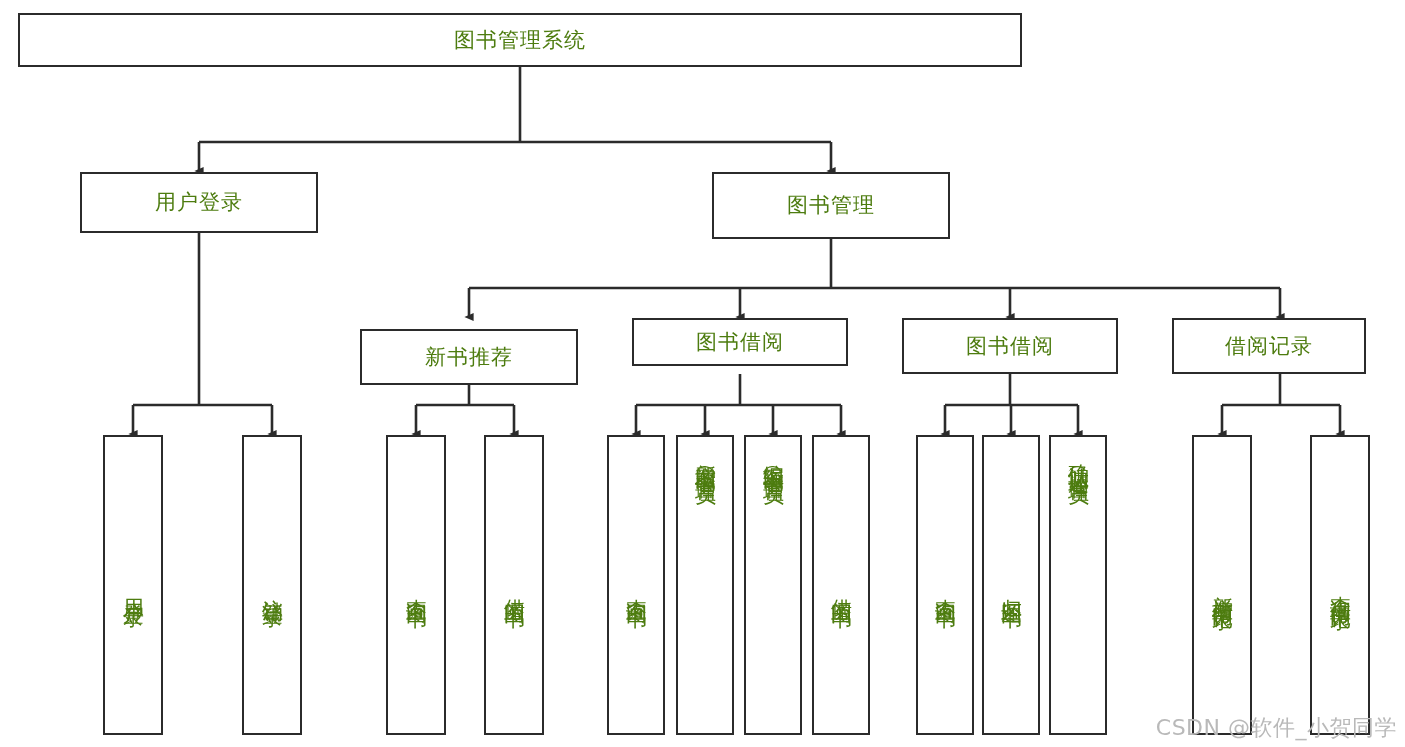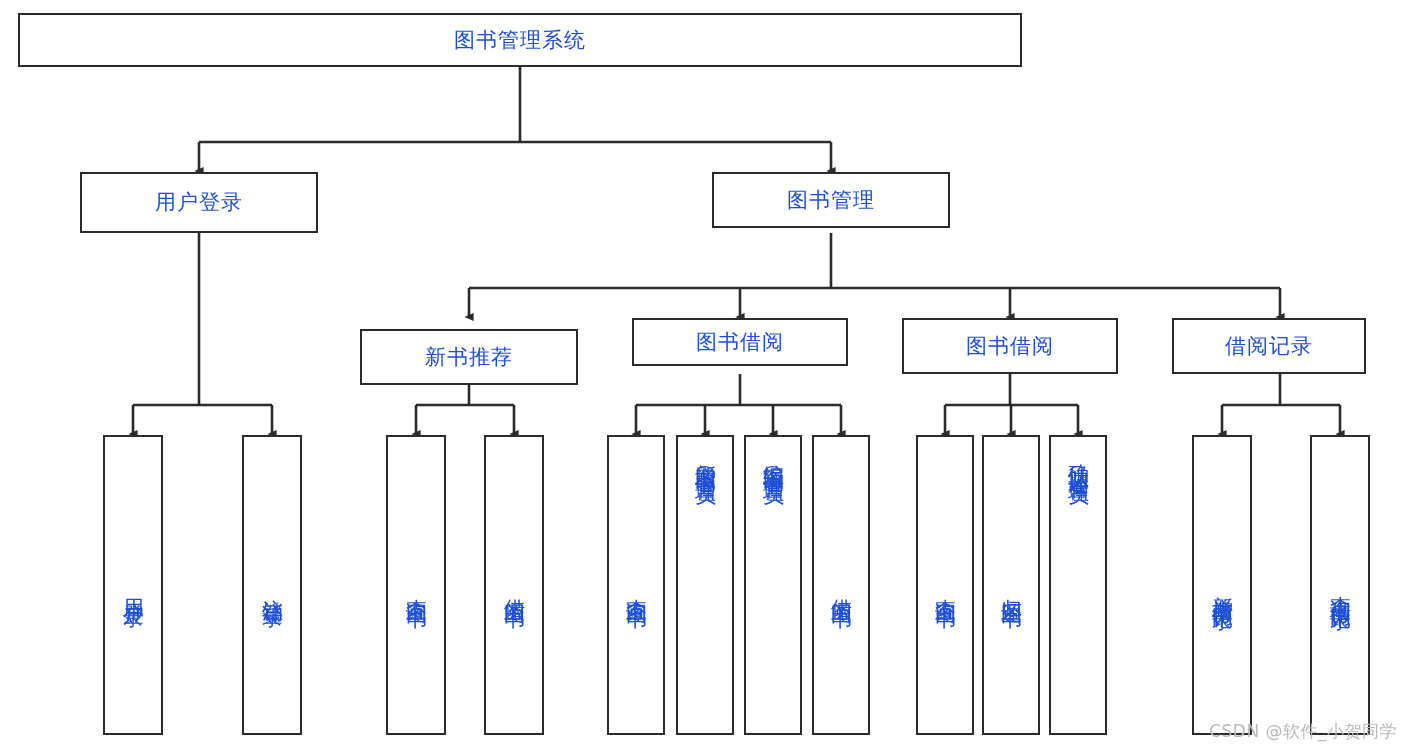--- a/index.html
+++ b/index.html
@@ -13,21 +13,21 @@
   svg#wires{position:absolute;left:0;top:0;width:1405px;height:747px;}
 
   .node{
     position:absolute;
     box-sizing:border-box;
     border:2.5px solid #2b2b2b;
     background:#ffffff;
     display:flex;
     align-items:center;
     justify-content:center;
-    color:#1d4ed8;
+    color:#4d7c0f;
   }
   .node .lbl{
     font-size:21px;
     line-height:1.15;
     letter-spacing:1px;
     white-space:nowrap;
   }
 
   
   .node.vert{
@@ -45,21 +45,21 @@
   }
   .node.vert.toptext{
     align-items:flex-start;
     padding-top:10px;
   }
 
   #watermark{
     position:absolute;
     right:8px;
     bottom:4px;
-    font-size:17px;
+    font-size:22px;
     color:#b9b9b9;
     letter-spacing:0.5px;
     white-space:nowrap;
     pointer-events:none;
   }
 </style>
 </head>
 <body>
 
 <div id="diagram">
@@ -105,21 +105,21 @@
         <line x1="1340" y1="405" x2="1340" y2="434" marker-end="url(#arrow)"></line>
       </g>
   </svg>
   <div id="nodes-layer">
       <div class="node" style="left: 18px; top: 13px; width: 1004px; height: 54px;">
         <span class="lbl">图书管理系统</span>
       </div>
       <div class="node" style="left: 80px; top: 172px; width: 238px; height: 61px;">
         <span class="lbl">用户登录</span>
       </div>
-      <div class="node" style="left: 712px; top: 172px; width: 238px; height: 56px;">
+      <div class="node" style="left: 712px; top: 172px; width: 238px; height: 67px;">
         <span class="lbl">图书管理</span>
       </div>
       <div class="node" style="left: 360px; top: 329px; width: 218px; height: 56px;">
         <span class="lbl">新书推荐</span>
       </div>
       <div class="node" style="left: 632px; top: 318px; width: 216px; height: 48px;">
         <span class="lbl">图书借阅</span>
       </div>
       <div class="node" style="left: 902px; top: 318px; width: 216px; height: 56px;">
         <span class="lbl">图书借阅</span>

